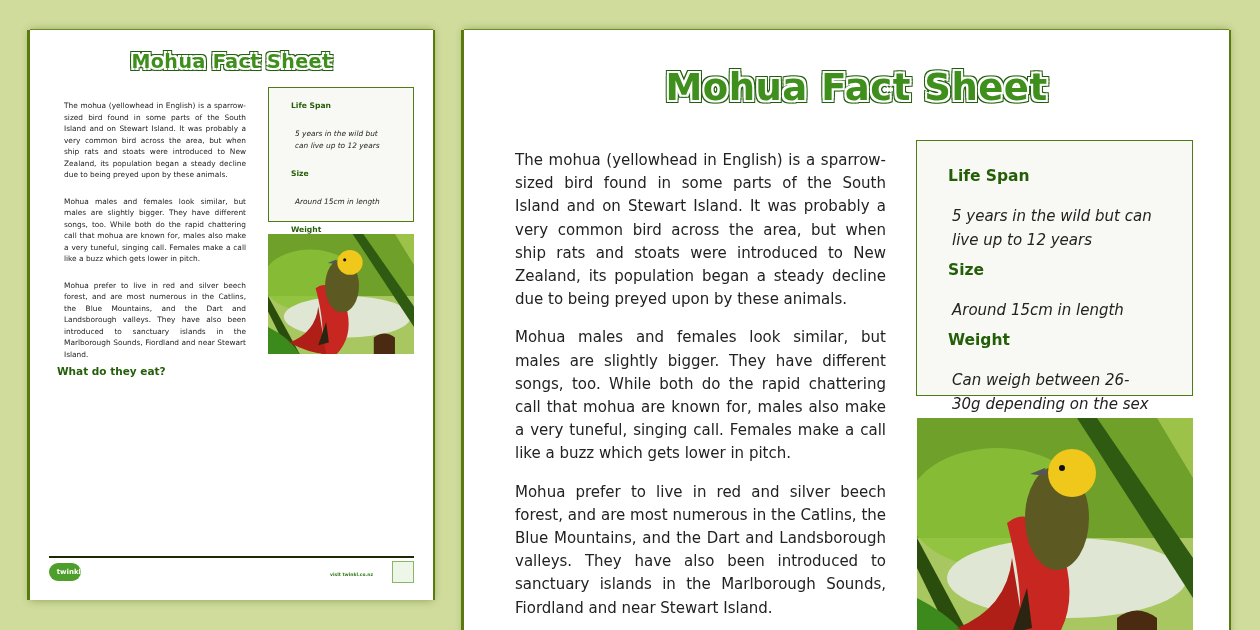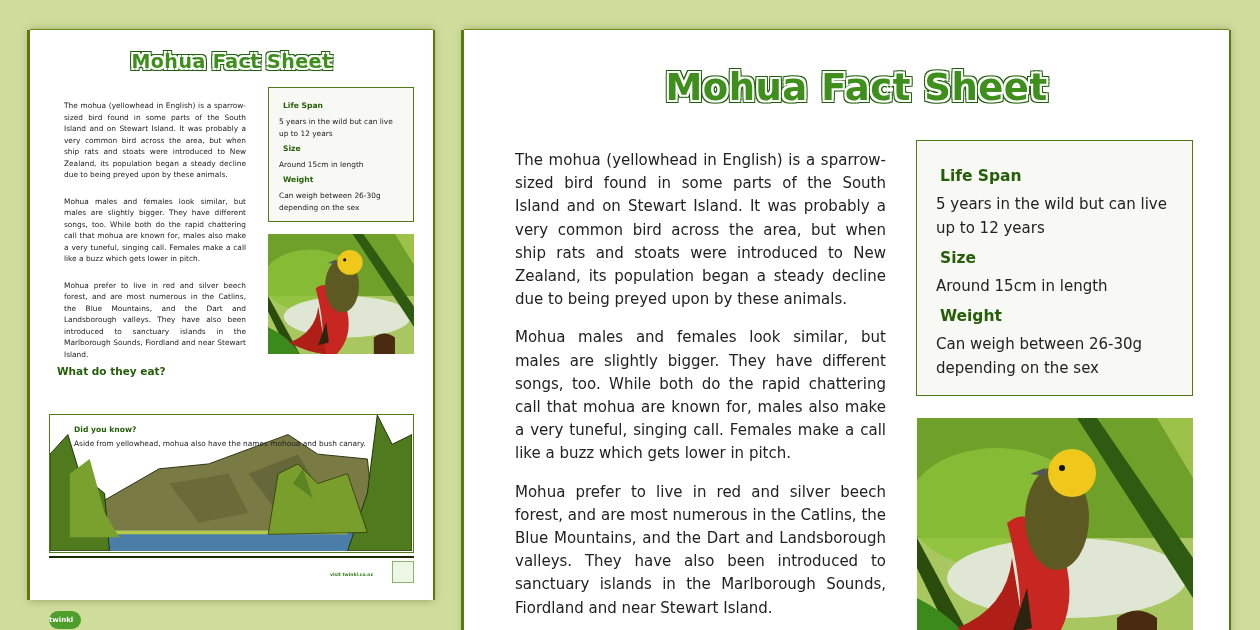--- a/index.html
+++ b/index.html
@@ -6,38 +6,38 @@
   body{width:1260px;height:630px;background:#cfdc9c;position:relative;overflow:hidden;font-family:"DejaVu Sans",sans-serif;}
   .page{position:absolute;background:#fff;box-shadow:-3px 0 0 #5a7a10, 2px 0 0 #5a7a10, 0 -1px 0 #6d8e1e, 0 0 8px rgba(60,80,10,.45);}
   #small{left:30px;top:30px;width:403px;height:570px;}
   #large{left:464px;top:30px;width:765px;height:620px;}
   .title{font-family:"DejaVu Sans",sans-serif;font-weight:bold;color:#3f8f1c;text-align:center;
     text-shadow:-2px -2px 0 #fff,2px -2px 0 #fff,-2px 2px 0 #fff,2px 2px 0 #fff,
       -3px 0 0 #1f5e0a,3px 0 0 #1f5e0a,0 -3px 0 #1f5e0a,0 3px 0 #1f5e0a,-3px -3px 0 #1f5e0a,3px 3px 0 #1f5e0a,-3px 3px 0 #1f5e0a,3px -3px 0 #1f5e0a;
     letter-spacing:0.5px;}
   .para{color:#222;text-align:justify;margin:15px;}
   .facts{position:absolute;border:1.5px solid #4e7b14;background:#f8f9f4;box-sizing:border-box;}
-  .facts h4{margin:4px;color:#245e08;font-weight:bold;}
-  .facts p{margin:0;color:#222;}
+  .facts h4{margin:12px;color:#245e08;font-weight:bold;}
+  .facts p{margin:16px;color:#222;font-style:italic;}
   .heading{color:#245e08;font-weight:bold;margin:8px;}
   .photo{position:absolute;overflow:hidden;}
   
   #small .title{position:absolute;top:20px;left:0;width:100%;font-size:19px;}
   #small .col{position:absolute;left:19px;top:55px;width:212px;font-size:7.4px;line-height:11.5px;}
   #small .col .para{margin-bottom:6px;}
   #small .facts{left:238px;top:57px;width:146px;height:135px;padding:9px 10px;font-size:7.4px;line-height:12px;}
   #small .facts h4{font-size:7.6px;margin-top:3px;}
   #small .photo{left:238px;top:204px;width:146px;height:120px;}
   #small .heading{font-size:10.5px;margin-top:4px;}
   #small .fullwidth{position:absolute;left:19px;top:304px;width:365px;font-size:7.4px;line-height:11.5px;}
   #small .didyou{position:absolute;left:19px;top:384px;width:365px;height:139px;border:1.5px solid #4e7b14;box-sizing:border-box;overflow:hidden;}
   #small .didyou h5{position:absolute;left:24px;top:10px;margin:0;font-size:7.6px;color:#245e08;font-weight:bold;}
   #small .didyou p{position:absolute;left:24px;top:24px;margin:0;font-size:7.4px;color:#222;}
   #small .rule{position:absolute;left:19px;top:526px;width:365px;height:2px;background:#1b2a05;}
-  #small .twinkl{position:absolute;left:19px;top:533px;width:32px;height:18px;border-radius:10px;background:#4d9e2a;color:#fff;font-size:7px;font-weight:bold;text-align:left;line-height:18px;margin-top:48px;}
+  #small .twinkl{position:absolute;left:19px;top:533px;width:32px;height:18px;border-radius:10px;background:#4d9e2a;color:#fff;font-size:7px;font-weight:bold;text-align:right;line-height:18px;}
   #small .visit{position:absolute;left:300px;top:542px;font-size:4.5px;color:#2f7a18;font-weight:bold;}
   #small .badge{position:absolute;left:362px;top:531px;width:20px;height:20px;border:1px solid #8ab66a;background:#eef6e8;}
   
   #large .title{position:absolute;top:36px;left:0;width:100%;font-size:37px;padding-left:20px;box-sizing:border-box;}
   #large .col{position:absolute;left:36px;top:104px;width:401px;font-size:15px;line-height:23.2px;}
   #large .col .para{margin-bottom:10px;}
   #large .facts{left:452px;top:110px;width:277px;height:256px;padding:17px 19px;font-size:15px;line-height:24px;}
   #large .facts h4{font-size:15.5px;margin-top:6px;}
   #large .facts p{margin-bottom:4px;}
   #large .photo{left:453px;top:388px;width:276px;height:232px;}
@@ -96,27 +96,20 @@
     <h4>Size</h4>
     <p>Around 15cm in length</p>
     <h4>Weight</h4>
     <p>Can weigh between 26-30g depending on the sex</p>
   </div>
   <div class="photo">
     <svg width="146" height="120">
         <use href="#bird"></use>
       </svg>
   </div>
-  <div class="didyou">
-    <svg width="362" height="136" style="position:absolute;left:0;top:0">
-        <use href="#landscape"></use>
-      </svg>
-    <h5>Did you know?</h5>
-    <p>Aside from yellowhead, mohua also have the names mohoua and bush canary.</p>
-  </div>
   <div class="rule"></div>
   <div class="twinkl">twinkl</div>
   <div class="visit">visit twinkl.co.nz</div>
   <div class="badge"></div>
 </div>
 
 <div class="page" id="large">
   <div class="title">Mohua Fact Sheet</div>
   <div class="col">
     <p class="para">The mohua (yellowhead in English) is a sparrow-sized bird found in some parts of the South Island and on Stewart Island. It was probably a very common bird across the area, but when ship rats and stoats were introduced to New Zealand, its population began a steady decline due to being preyed upon by these animals.</p>

